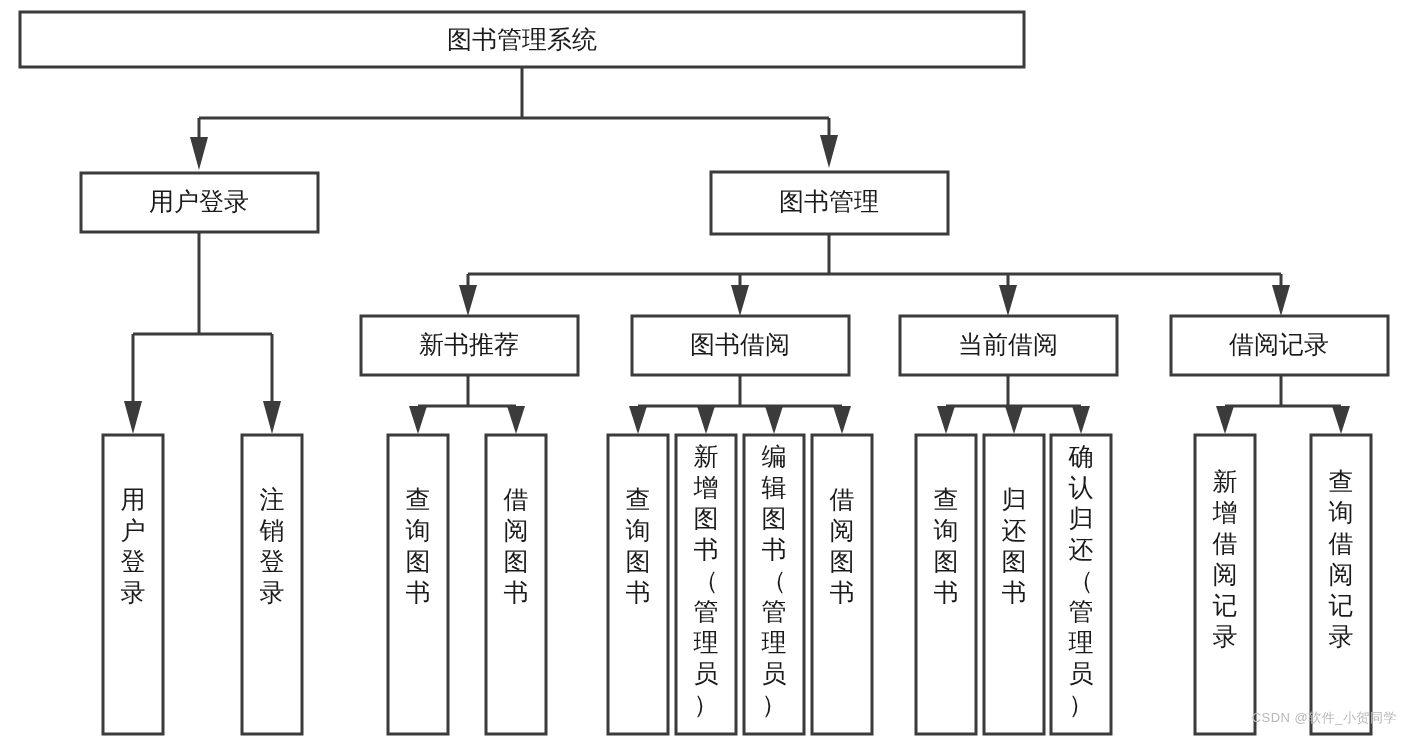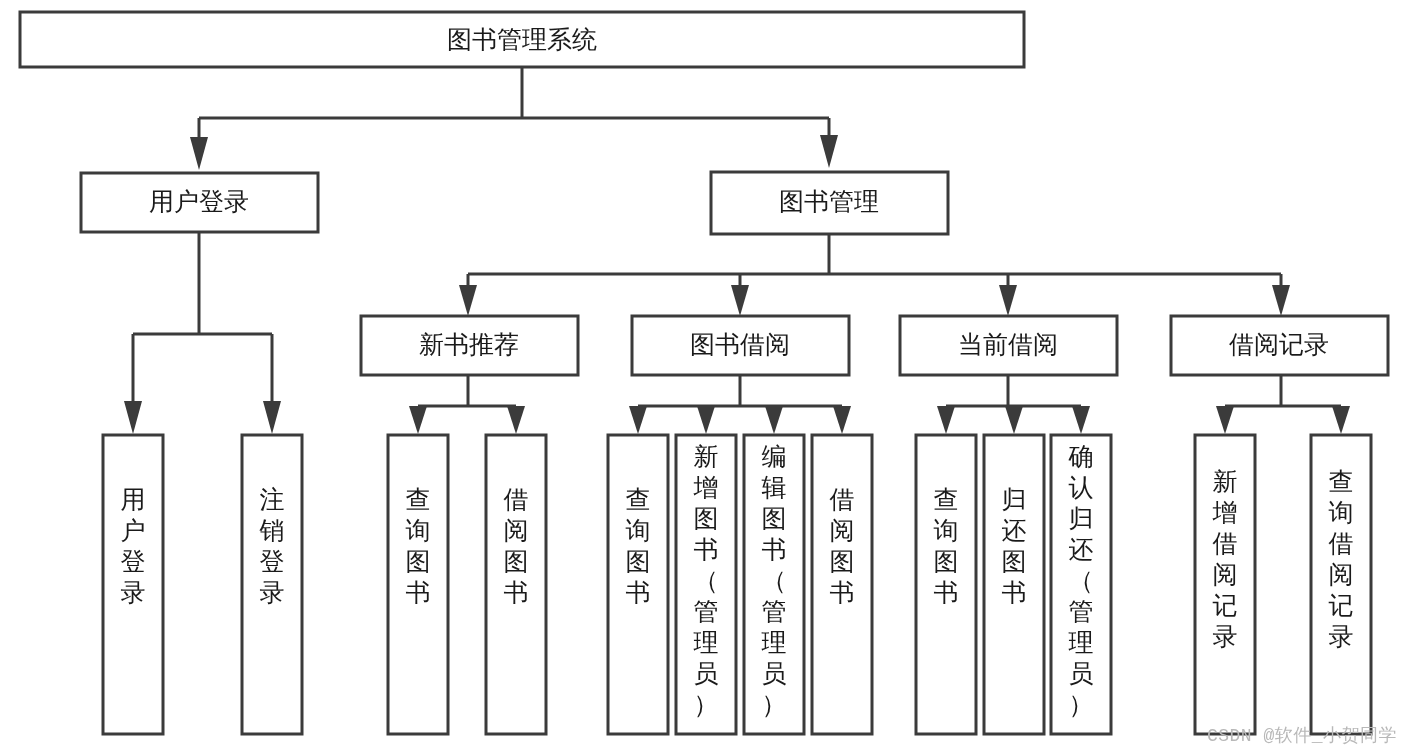--- a/index.html
+++ b/index.html
@@ -45,23 +45,23 @@
   }
   .node-label-vertical {
     font-family: "DejaVu Sans", "Liberation Sans", sans-serif;
     fill: #1a1a1a;
     font-size: 25px;
     text-anchor: middle;
   }
   .watermark {
     position: absolute;
     right: 8px;
-    bottom: 0;
-    font-family: Liberation Mono, monospace;
-    font-size: 18px;
+    bottom: 20px;
+    font-family: Liberation Sans, sans-serif;
+    font-size: 13px;
     color: #b8b8b8;
     letter-spacing: 0.5px;
     white-space: nowrap;
     pointer-events: none;
   }
 </style>
 </head>
 <body>
 
 <div id="chart-root">

